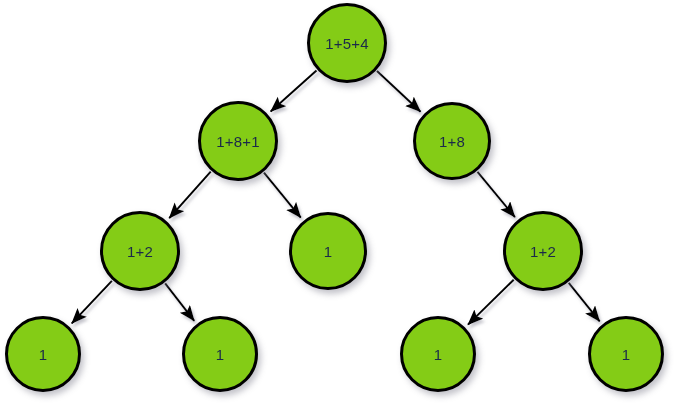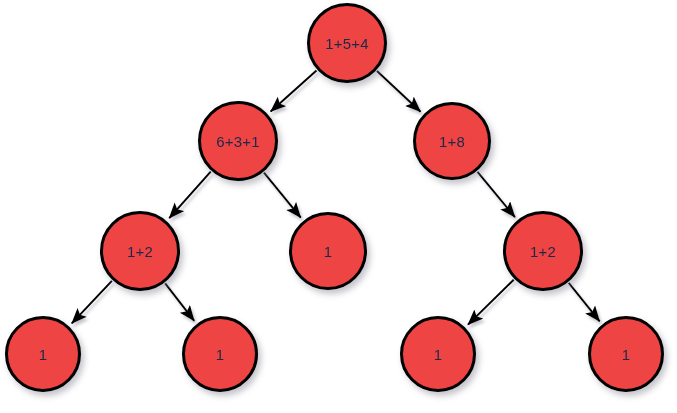--- a/index.html
+++ b/index.html
@@ -20,21 +20,21 @@
     position: absolute;
     left: 0;
     top: 0;
     width: 677px;
     height: 413px;
   }
   .node {
     position: absolute;
     box-sizing: border-box;
     border-radius: 50%;
-    background: #ef4444;
+    background: #84cc16;
     border: 3px solid #000000;
     box-shadow: 3px 4px 6px rgba(120,120,135,0.45);
     display: flex;
     align-items: center;
     justify-content: center;
     z-index: 2;
   }
   .node-label {
     font-family: "Liberation Sans", sans-serif;
     font-size: 15px;
@@ -69,21 +69,21 @@
         <line x1="513.73" y1="279.71" x2="467.98" y2="324.59" stroke-linecap="butt"></line>
         <line x1="568.73" y1="282.92" x2="599.65" y2="321.30" stroke-linecap="butt"></line>
       </g>
   </svg>
 
   <div id="nodes-group">
       <div class="node" style="left: 307px; top: 3px; width: 80px; height: 80px;">
         <span class="node-label">1+5+4</span>
       </div>
       <div class="node" style="left: 198px; top: 101px; width: 80px; height: 80px;">
-        <span class="node-label">6+3+1</span>
+        <span class="node-label">1+8+1</span>
       </div>
       <div class="node" style="left: 413px; top: 102px; width: 78px; height: 78px;">
         <span class="node-label">1+8</span>
       </div>
       <div class="node" style="left: 100px; top: 211px; width: 80px; height: 80px;">
         <span class="node-label">1+2</span>
       </div>
       <div class="node" style="left: 289px; top: 212px; width: 78px; height: 78px;">
         <span class="node-label">1</span>
       </div>

